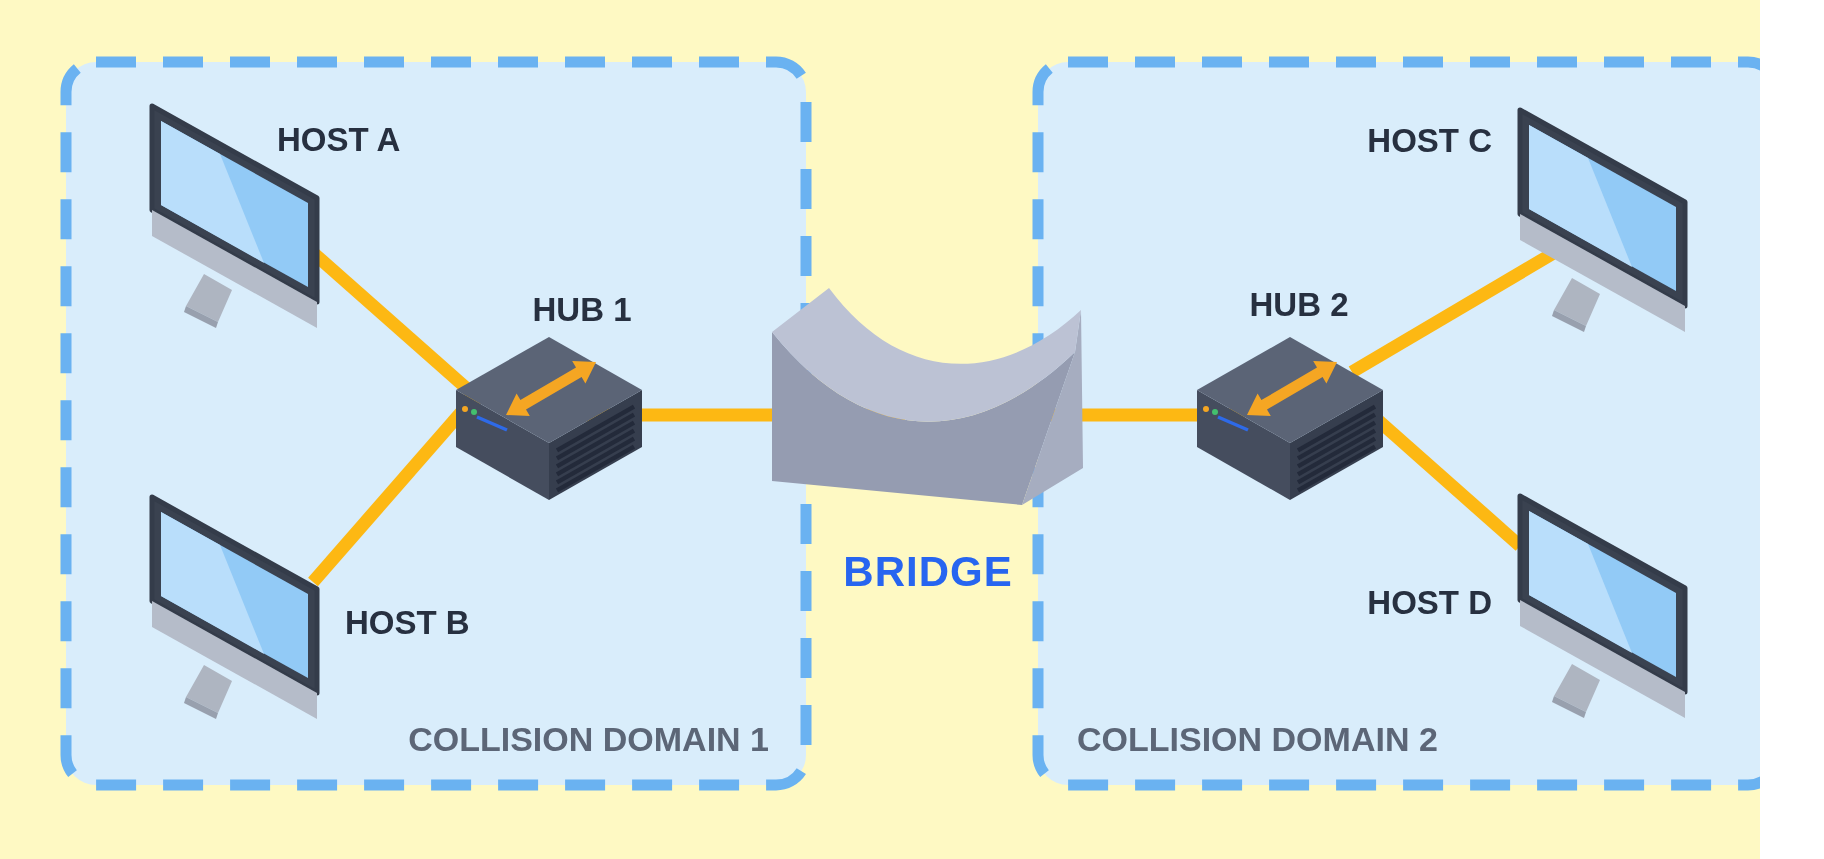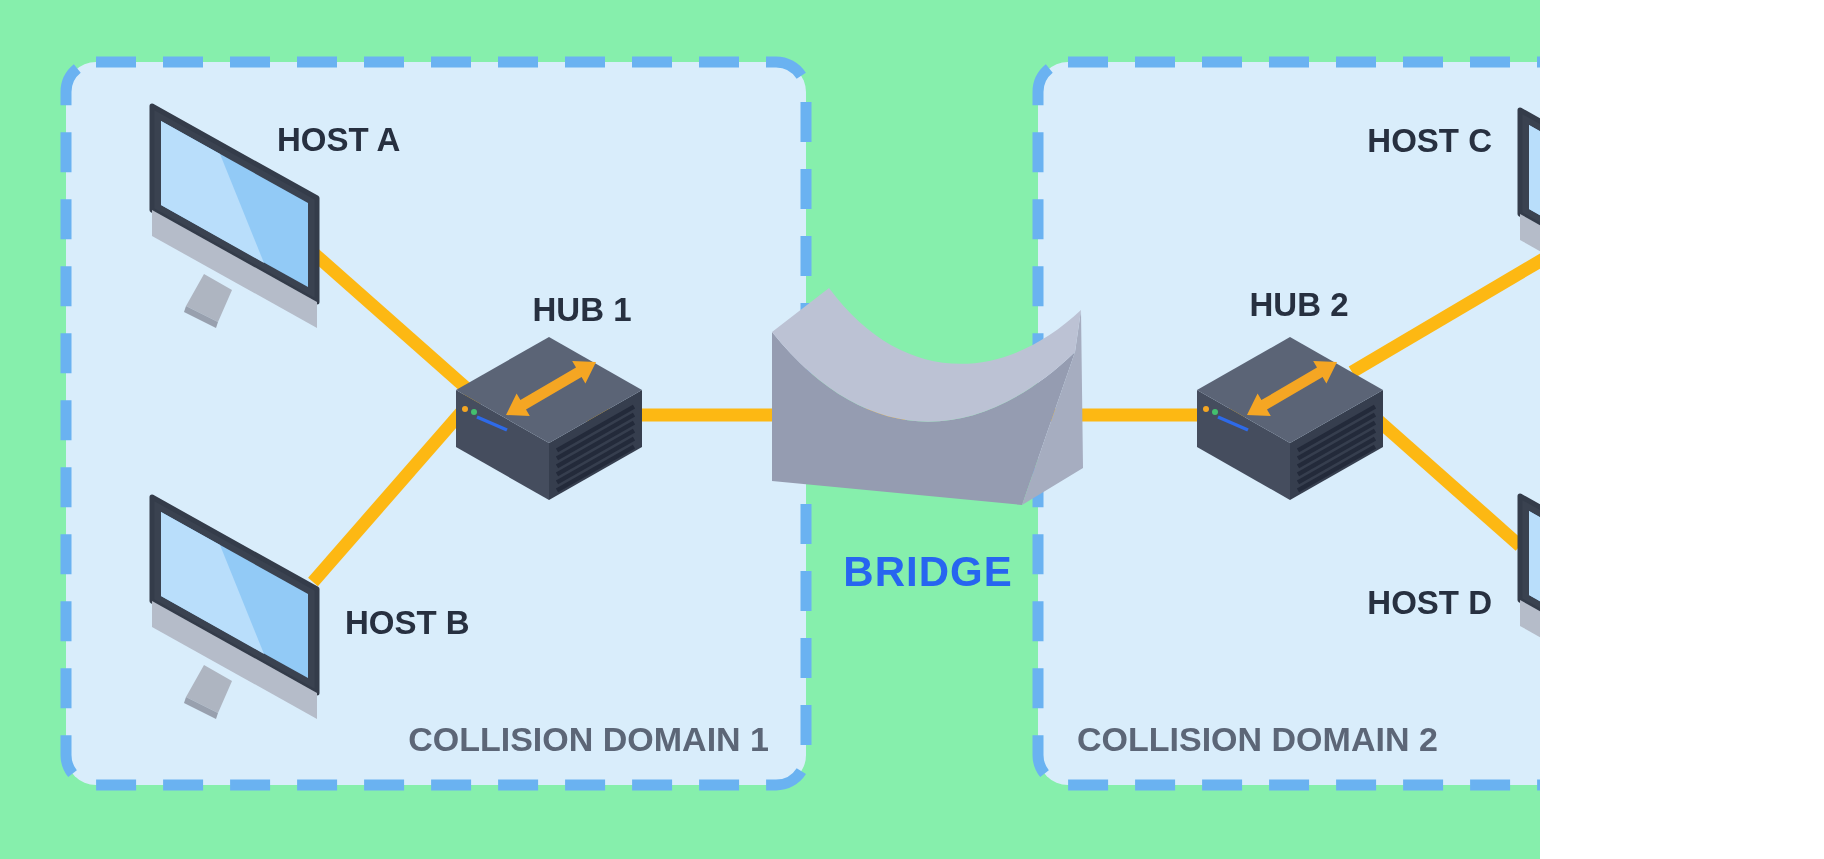--- a/index.html
+++ b/index.html
@@ -3,23 +3,23 @@
 <meta charset="utf-8">
 <style>
   html, body {
     margin: 0;
     padding: 0;
     background: #ffffff;
     font-family: "Liberation Sans", sans-serif;
   }
   .canvas {
     position: relative;
-    width: 1540px;
+    width: 1760px;
     height: 859px;
-    background: #86efac;
+    background: #fef9c3;
     overflow: hidden;
   }
   svg { display: block; }
   text {
     font-family: "Liberation Sans", "DejaVu Sans", sans-serif;
     font-weight: bold;
   }
 </style>
 </head>
 <body>

